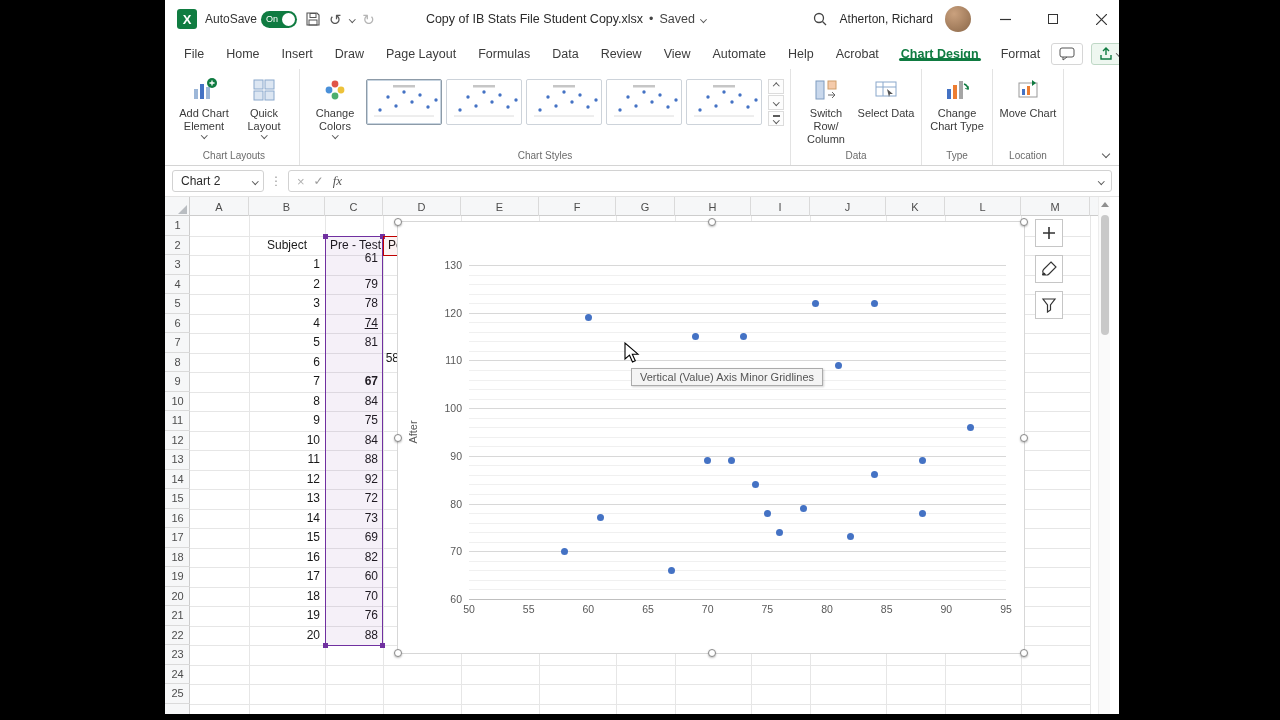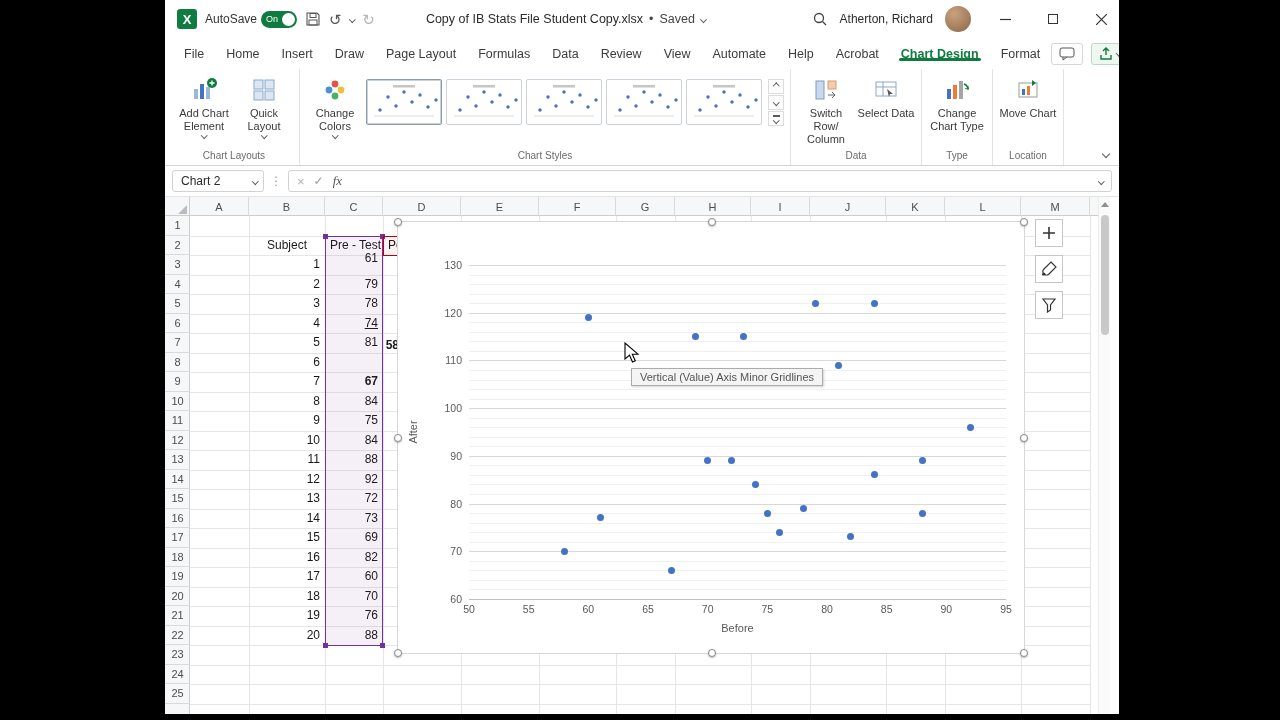--- a/index.html
+++ b/index.html
@@ -428,21 +428,20 @@
           <i style="left:-3px;bottom:-3px;"></i>
           <i style="right:-3px;bottom:-3px;"></i>
       </div>
       <div class="rangeD"></div>
 
       <div class="chart">
         <div class="axis-x"></div>
         <div class="ylab">
             <span>After</span>
           </div>
-        <div class="xlab">Before</div>
 
         <span class="handle" style="left:-4px;top:-4px;"></span>
         <span class="handle" style="left:310px;top:-4px;"></span>
         <span class="handle" style="right:-4px;top:-4px;"></span>
         <span class="handle" style="left:-4px;top:212px;"></span>
         <span class="handle" style="right:-4px;top:212px;"></span>
         <span class="handle" style="left:-4px;bottom:-4px;"></span>
         <span class="handle" style="left:310px;bottom:-4px;"></span>
         <span class="handle" style="right:-4px;bottom:-4px;"></span>
 
@@ -645,21 +644,21 @@
         <div class="cell right" style="left: 84px; width: 76px; top: 350.5px;">16</div>
         <div class="cell right" style="left: 84px; width: 76px; top: 370px;">17</div>
         <div class="cell right" style="left: 84px; width: 76px; top: 389.5px;">18</div>
         <div class="cell right" style="left: 84px; width: 76px; top: 409px;">19</div>
         <div class="cell right" style="left: 84px; width: 76px; top: 428.5px;">20</div>
         <div class="cell right" style="left: 160px; width: 58px; top: 52px;">61</div>
         <div class="cell right" style="left: 160px; width: 58px; top: 77.5px;">79</div>
         <div class="cell right" style="left: 160px; width: 58px; top: 97px;">78</div>
         <div class="cell right" style="left: 160px; width: 58px; top: 116.5px; text-decoration: underline;">74</div>
         <div class="cell right" style="left: 160px; width: 58px; top: 136px;">81</div>
-        <div class="cell right" style="left: 160px; width: 79px; top: 139px; font-weight: bold;">58</div>
+        <div class="cell right" style="left: 160px; width: 79px; top: 152px;">58</div>
         <div class="cell right" style="left: 160px; width: 58px; top: 175px; font-weight: bold;">67</div>
         <div class="cell right" style="left: 160px; width: 58px; top: 194.5px;">84</div>
         <div class="cell right" style="left: 160px; width: 58px; top: 214px;">75</div>
         <div class="cell right" style="left: 160px; width: 58px; top: 233.5px;">84</div>
         <div class="cell right" style="left: 160px; width: 58px; top: 253px;">88</div>
         <div class="cell right" style="left: 160px; width: 58px; top: 272.5px;">92</div>
         <div class="cell right" style="left: 160px; width: 58px; top: 292px;">72</div>
         <div class="cell right" style="left: 160px; width: 58px; top: 311.5px;">73</div>
         <div class="cell right" style="left: 160px; width: 58px; top: 331px;">69</div>
         <div class="cell right" style="left: 160px; width: 58px; top: 350.5px;">82</div>

